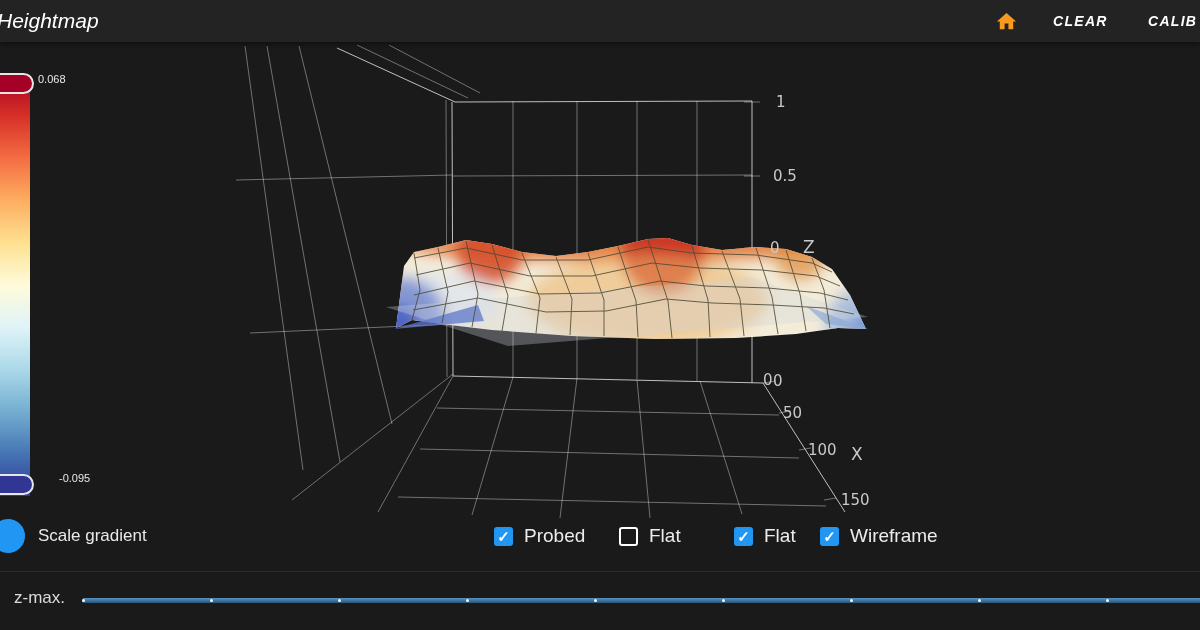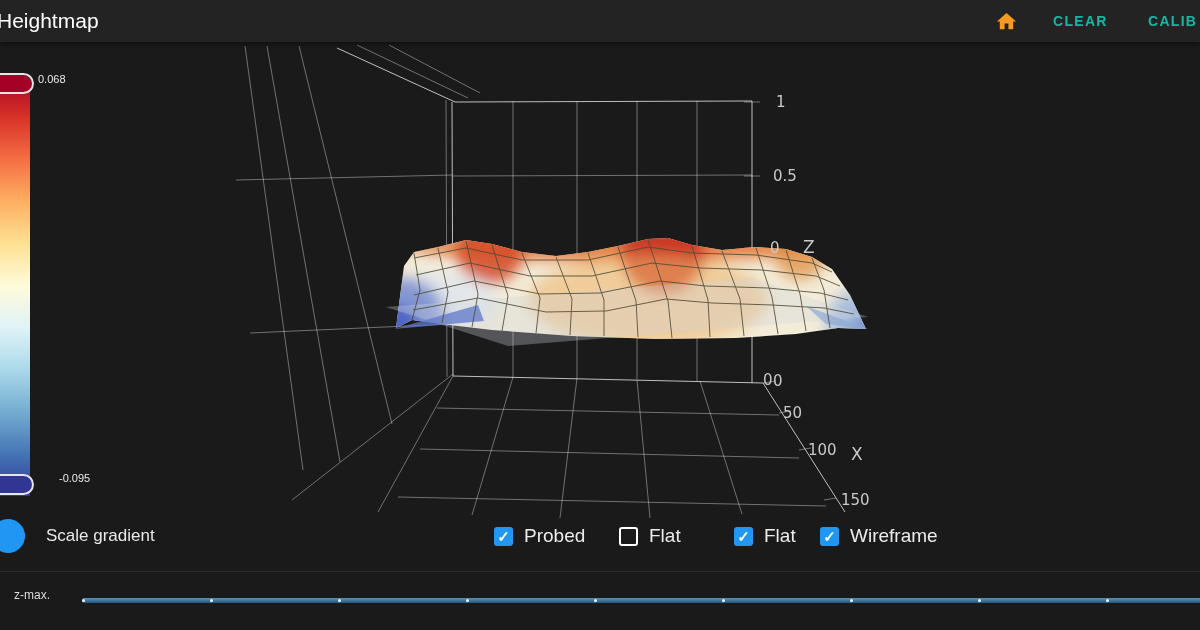--- a/index.html
+++ b/index.html
@@ -1,26 +1,26 @@
 <!DOCTYPE html>
 <html><head>
 <meta charset="utf-8">
 <style>
   html,body{margin:0;padding:0;background:#1a1a1a;}
   body{width:1200px;height:630px;position:relative;overflow:hidden;
        font-family:"Liberation Sans",sans-serif;color:#e9e9e9;}
 
   
   .header{position:absolute;left:0;top:0;width:1200px;height:42px;background:#232323;
-          box-shadow:0 2px 5px rgba(0,0,0,.45);z-index:5;}
+          box-shadow:0 2px 5px rgba(0,0,0,.45);z-index:5;font-style:italic;}
   .header-title{position:absolute;left:-3px;top:0;line-height:42px;font-size:21px;color:#fff;}
   .home-btn{position:absolute;left:990px;top:5px;width:32px;height:32px;display:flex;
             align-items:center;justify-content:center;cursor:pointer;}
   .txt-btn{position:absolute;top:0;height:42px;line-height:42px;font-size:14px;font-weight:bold;
-           letter-spacing:1.3px;color:#14b8a6;cursor:pointer;}
+           letter-spacing:1.3px;color:#ffffff;cursor:pointer;}
   .clear-btn{left:1053px;}
   .calib-btn{left:1148px;}
 
   
   .colorbar{position:absolute;left:-8px;top:74px;width:38px;height:422px;z-index:4;}
   .cb-handle{position:absolute;left:-10px;width:44px;height:21px;border:2px solid #e6e6e6;
              border-radius:11px;box-sizing:border-box;z-index:5;cursor:pointer;}
   .cb-handle.top{top:73px;}
   .cb-handle.bottom{top:474px;}
   .cb-val{position:absolute;font-size:11px;color:#e8e8e8;z-index:5;}
@@ -30,35 +30,35 @@
   
   .plot{position:absolute;left:0;top:0;z-index:1;}
   .axis-label{font:15px "DejaVu Sans",sans-serif;fill:#c9c9c9;}
   .axis-name{font:17px "DejaVu Sans",sans-serif;fill:#c9c9c9;}
 
   
   .controls{position:absolute;left:0;top:517px;width:1200px;height:42px;z-index:4;}
   .radio{position:absolute;left:-9px;top:2px;width:34px;height:34px;border-radius:50%;
          border:2px solid #9a9a9a;box-sizing:border-box;cursor:pointer;}
   .radio.checked{background:#2196f3;border-color:#2196f3;}
-  .sg-label{position:absolute;left:38px;top:9px;font-size:17px;margin-left:8px;}
+  .sg-label{position:absolute;left:38px;top:9px;font-size:17px;}
   .cb-group{position:absolute;left:0;top:0;width:1200px;height:42px;}
   .cbx{position:absolute;top:8px;display:flex;align-items:center;cursor:pointer;}
   .cbx .box{width:19px;height:19px;border:2px solid #fff;border-radius:3px;box-sizing:border-box;
             display:flex;align-items:center;justify-content:center;color:#fff;font-size:15px;
             font-weight:bold;line-height:1;}
   .cbx .box.checked{background:#2196f3;border-color:#2196f3;}
   .cbx .box.checked::after{content:"✓";}
   .cbx .lbl{margin-left:11px;font-size:19px;color:#ececec;}
   .cbx.c0{left:494px;} .cbx.c1{left:619px;} .cbx.c2{left:734px;} .cbx.c3{left:820px;}
 
   
   .bottom-row{position:absolute;left:0;top:571px;width:1200px;height:59px;
               border-top:1px solid rgba(255,255,255,.07);z-index:4;}
-  .zmax-label{position:absolute;left:14px;top:16px;font-size:12px;color:#dcdcdc;}
+  .zmax-label{position:absolute;left:14px;top:16px;font-size:17px;color:#dcdcdc;}
   .slider{position:absolute;left:82px;top:26px;width:1118px;height:5px;cursor:pointer;
           border-radius:3px 0 0 3px;}
   .slider .dot{position:absolute;top:1px;width:3px;height:3px;border-radius:50%;
                background:#fff;opacity:.95;}
 </style>
 </head>
 <body>
 
 <svg class="plot" width="1200" height="630" viewBox="0 0 1200 630">
   <defs>

